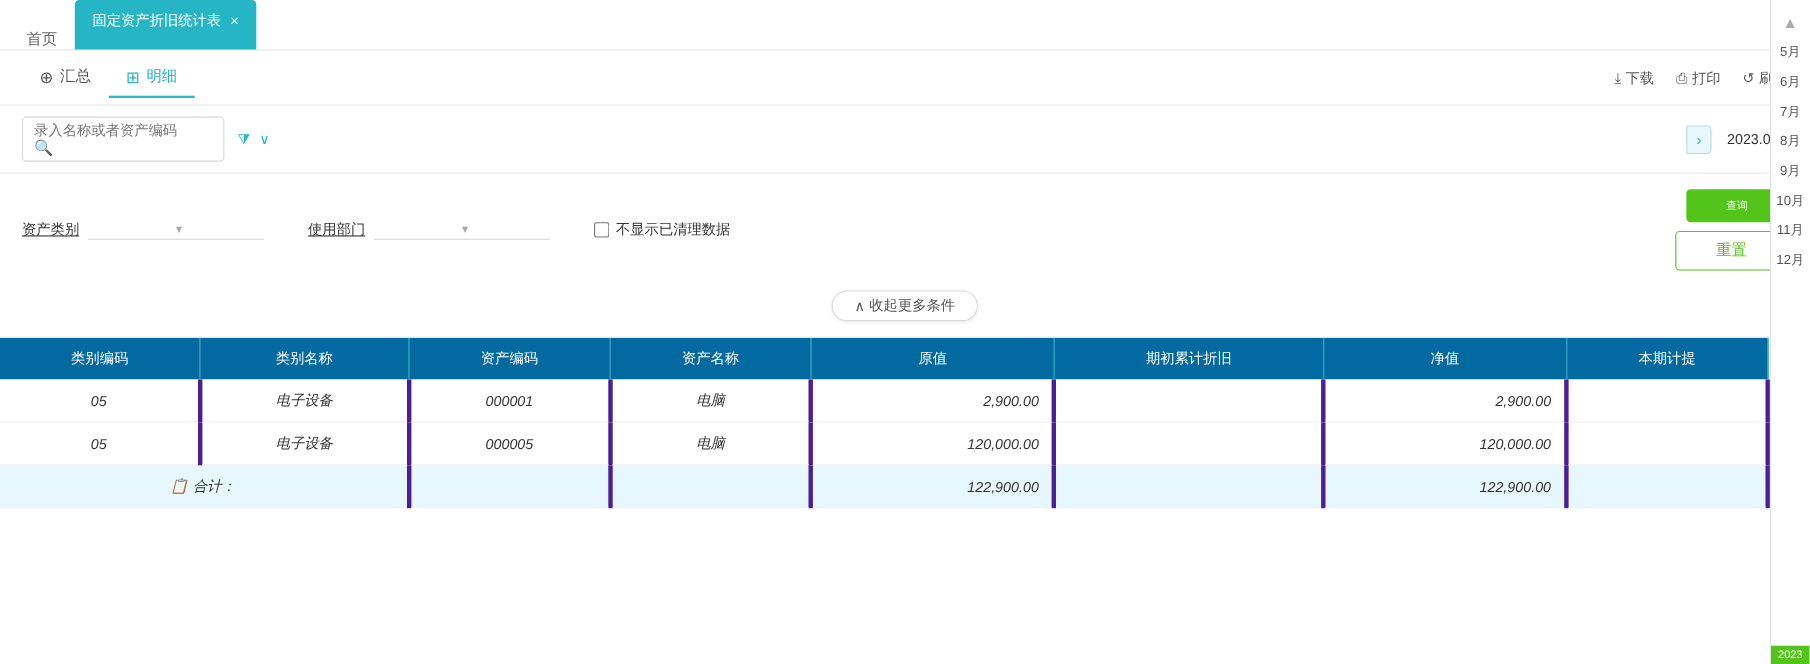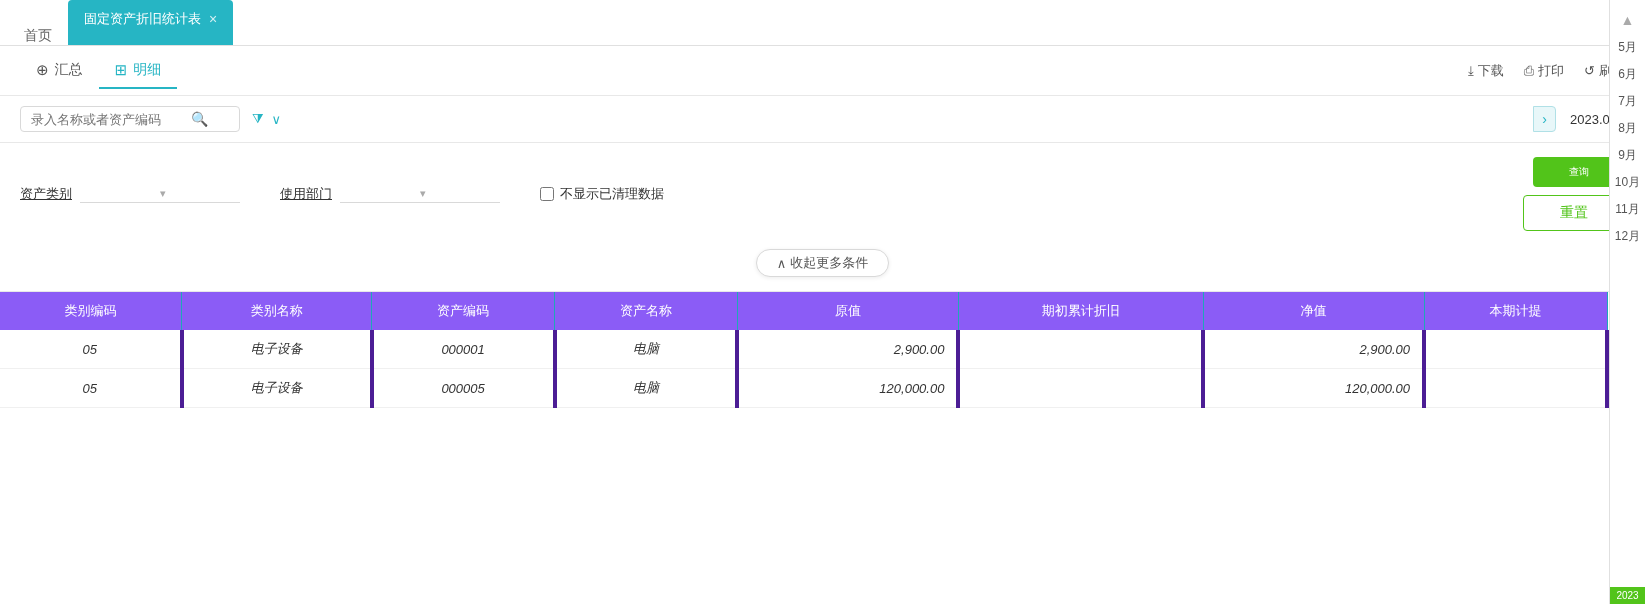--- a/index.html
+++ b/index.html
@@ -112,22 +112,23 @@
       display: flex;
       align-items: center;
       gap: 12px;
       flex-shrink: 0;
     }
     .search-input-wrap {
       display: flex;
       border: 1px solid #d9d9d9;
       border-radius: 4px;
       padding: 4px 10px;
-      width: 220px;
-      background: #fff;
+      width: 184px;
+      background: #fff;
+      flex-direction: column;
     }
     .search-input-wrap input {
       border: none;
       outline: none;
       font-size: 13px;
       color: #999;
       width: 160px;
       background: transparent;
     }
     .search-icon { color: #aaa; font-size: 14px; cursor: pointer; }
@@ -250,21 +251,21 @@
     .table-wrap {
       flex: 1;
       overflow-y: auto;
       background: #fff;
     }
     table {
       width: 100%;
       border-collapse: collapse;
     }
     thead tr {
-      background: #8b5cf6;
+      background: #0369a1;
       color: #fff;
     }
     thead th {
       padding: 10px 12px;
       font-size: 13px;
       font-weight: normal;
       text-align: center;
       border-right: 1px solid #1fa8b8;
       white-space: nowrap;
     }
@@ -444,20 +445,31 @@
         <tr>
     <td>05</td>
     <td>电子设备</td>
     <td>000005</td>
     <td>电脑</td>
     <td class="num">120,000.00</td>
     <td></td>
     <td class="num">120,000.00</td>
     <td></td>
   </tr>
+        <tr class="total-row">
+  <td colspan="2" class="total-label">
+    <span style="margin-right:4px;">📋</span>合计：
+  </td>
+  <td></td>
+  <td></td>
+  <td class="num">122,900.00</td>
+  <td></td>
+  <td class="num">122,900.00</td>
+  <td></td>
+</tr>
       </tbody>
   </table>
 </div>
 
 <div class="right-sidebar">
   <div class="sidebar-scroll-up">▲</div>
   <div id="sidebar-months">
       <div class="sidebar-month">5月</div>
       <div class="sidebar-month">6月</div>
       <div class="sidebar-month">7月</div>

